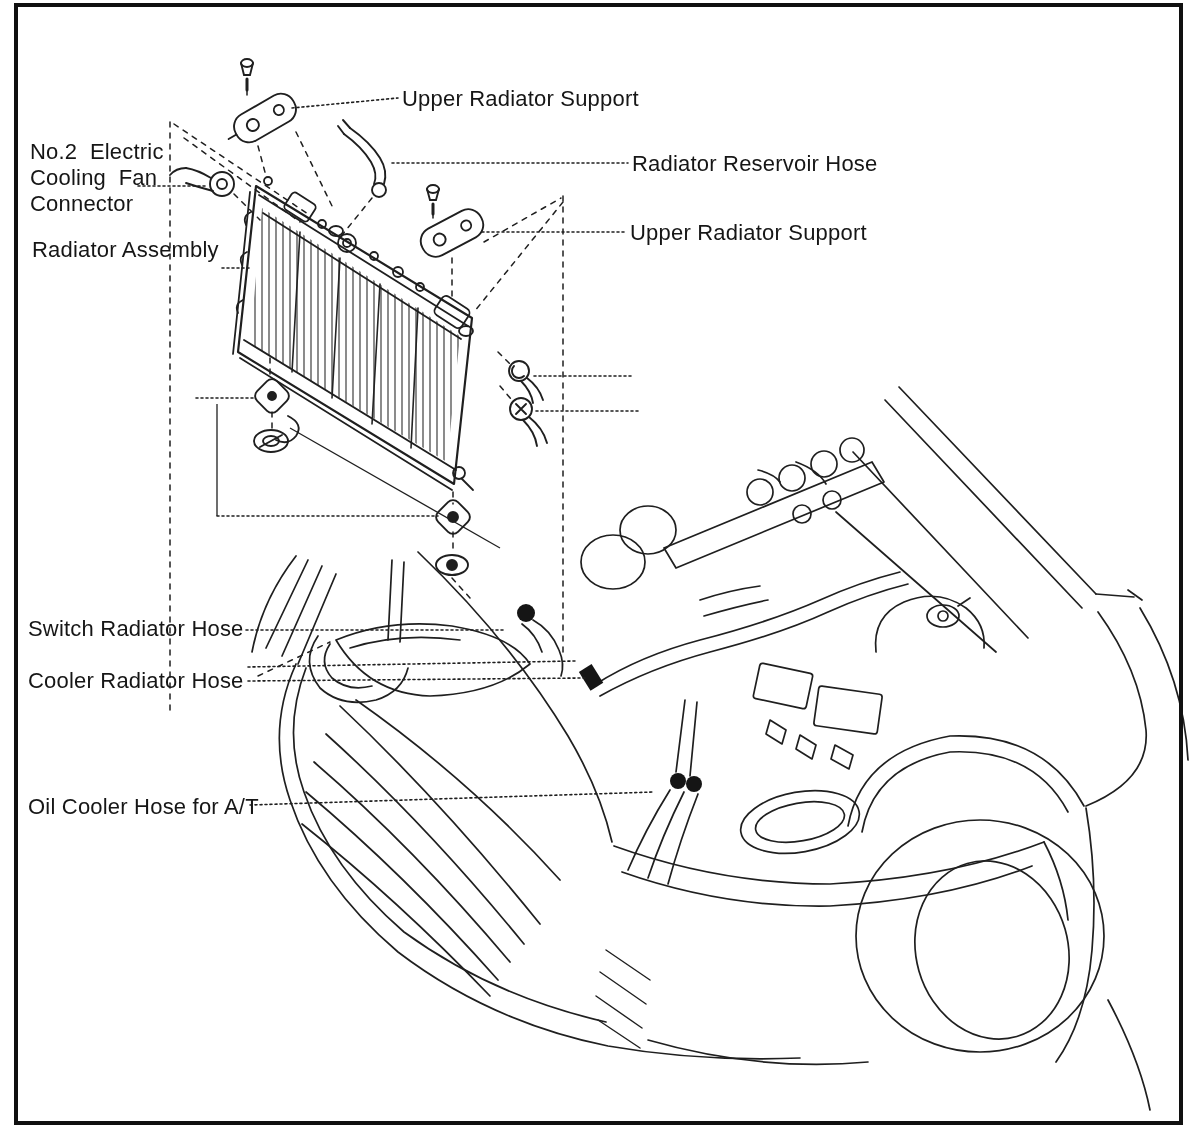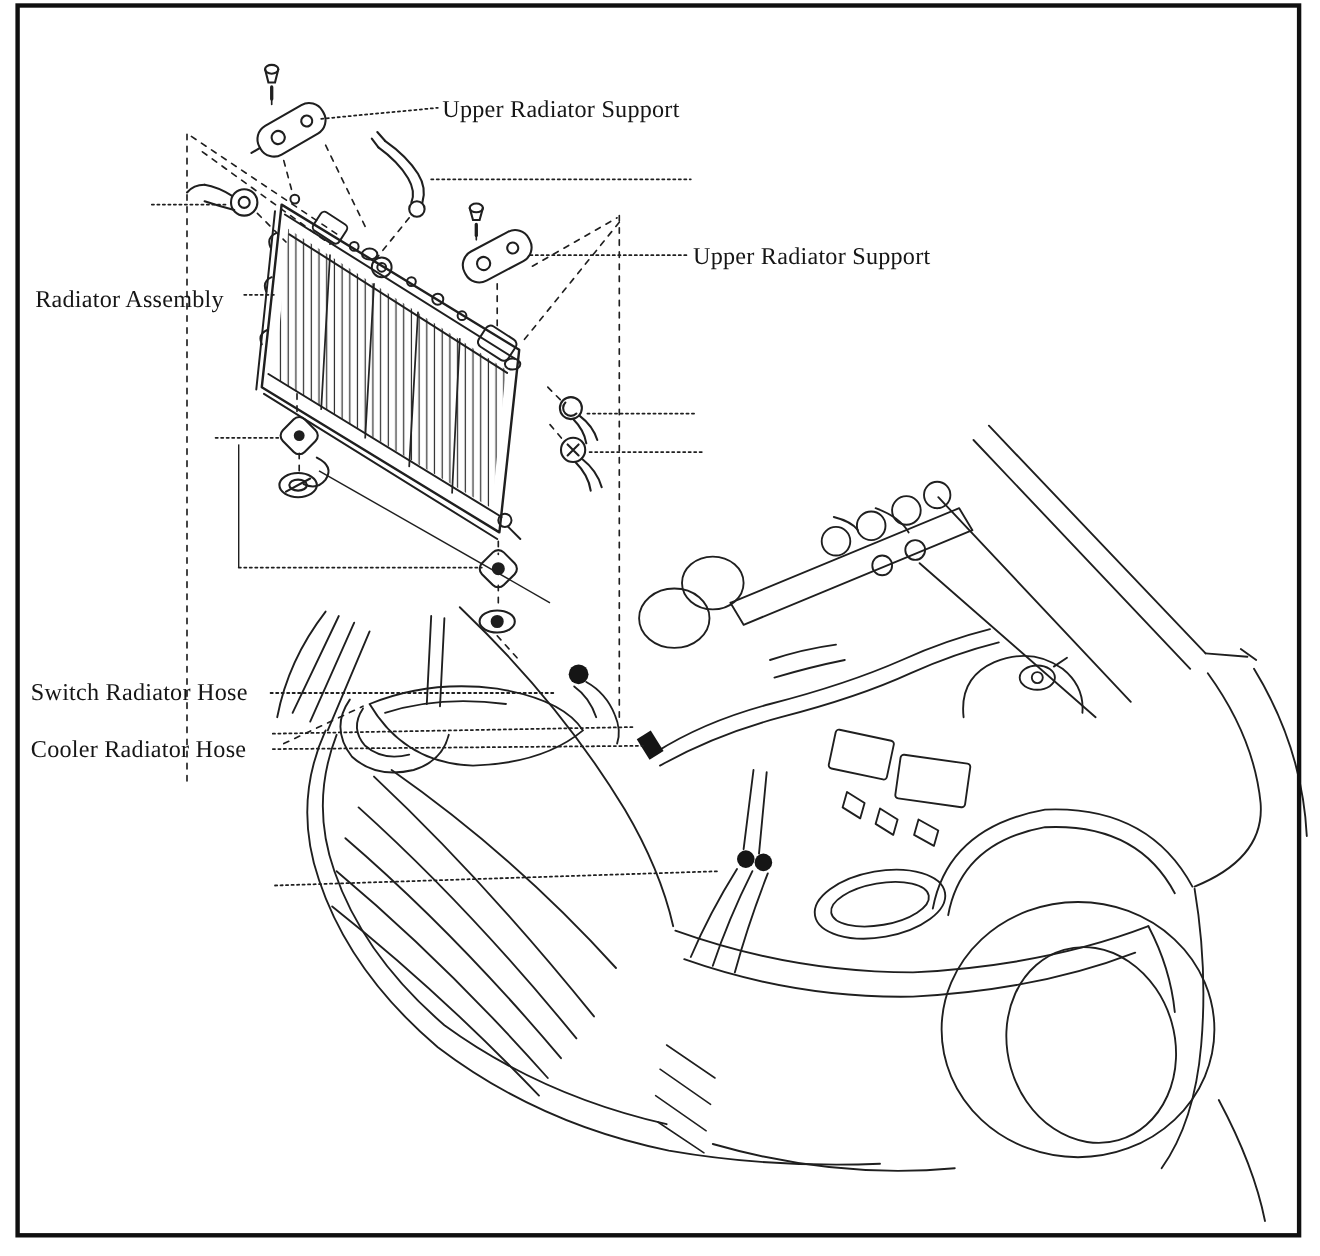--- a/index.html
+++ b/index.html
@@ -1,18 +1,18 @@
 <!DOCTYPE html>
 <html><head>
 <meta charset="utf-8">
 <style>
   html,body{margin:0;padding:0;background:#e8e8e8;}
   .stage{
     position:relative;width:1200px;height:1142px;background:#ffffff;
-    font-family:Liberation Serif, serif;overflow:hidden;
+    font-family:Liberation Sans, sans-serif;overflow:hidden;
   }
   .frame{
     position:absolute;left:14px;top:3px;width:1169px;height:1122px;
     border:4px solid #101010;box-sizing:border-box;pointer-events:none;
   }
   .artwork{position:absolute;left:0;top:0;width:1200px;height:1142px;}
   .lbl{
     position:absolute;color:#161616;font-size:22px;line-height:26px;
     white-space:pre;letter-spacing:0.2px;
   }
@@ -261,19 +261,24 @@
       <path d="M196 398 L256 398"></path>
       <path d="M217 516 L438 516"></path>
       <path d="M246 630 L504 630"></path>
       <path d="M248 667 L575 661"></path>
       <path d="M248 681 L586 678"></path>
       <path d="M250 805 L654 792"></path>
     </g>
   </svg>
 
   <div class="lbl" style="left:402px;top:86px">Upper Radiator Support</div>
+  <div class="lbl" style="left:30px;top:139px">No.2  Electric
+Cooling  Fan
+Connector</div>
+  <div class="lbl" style="left:632px;top:151px">Radiator Reservoir Hose</div>
   <div class="lbl" style="left:630px;top:220px">Upper Radiator Support</div>
-  <div class="lbl" style="left:32px;top:259px">Radiator Assembly</div>
+  <div class="lbl" style="left:32px;top:237px">Radiator Assembly</div>
   <div class="lbl" style="left:28px;top:616px">Switch Radiator Hose</div>
   <div class="lbl" style="left:28px;top:668px">Cooler Radiator Hose</div>
+  <div class="lbl" style="left:28px;top:794px">Oil Cooler Hose for A/T</div>
 
   <div class="frame"></div>
 </div>
 
 </body></html>

